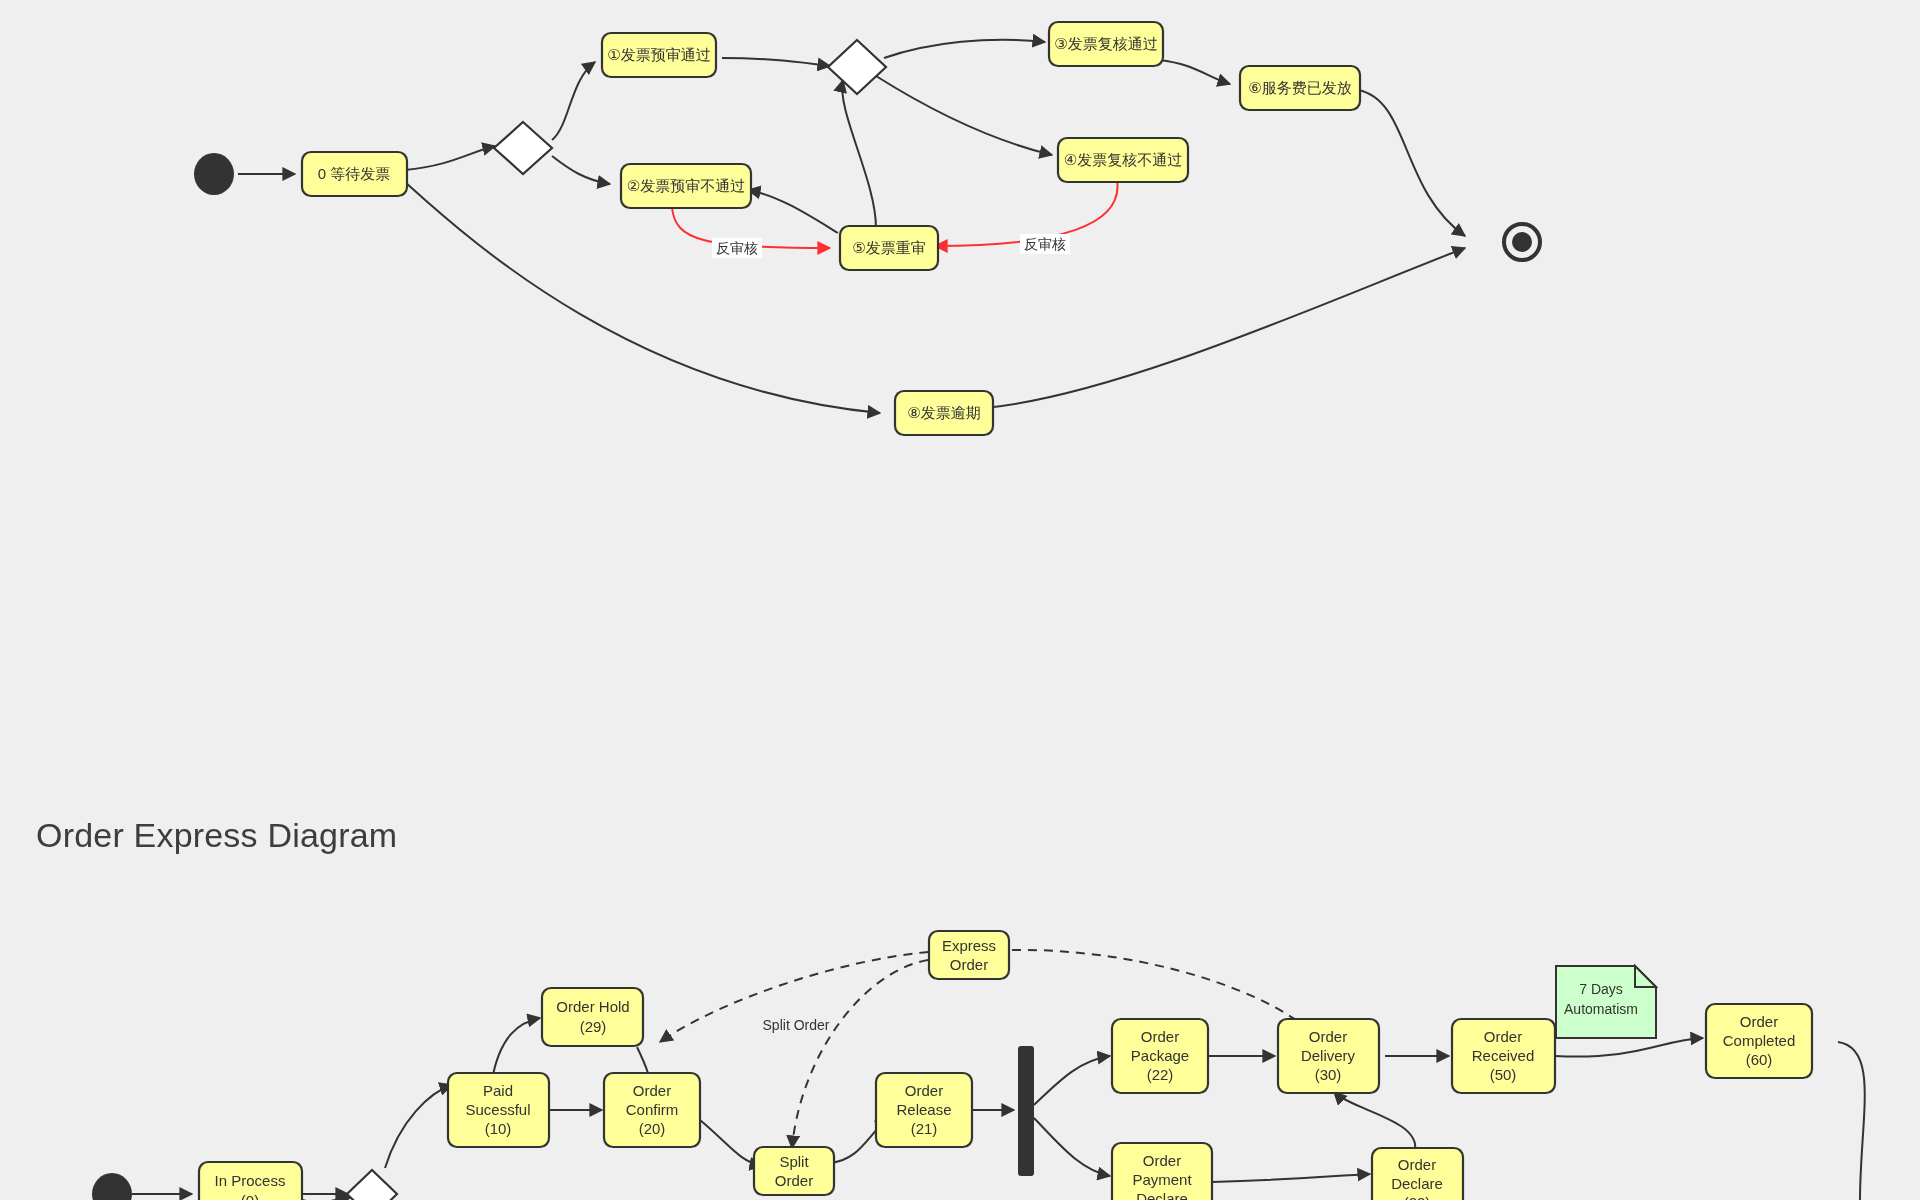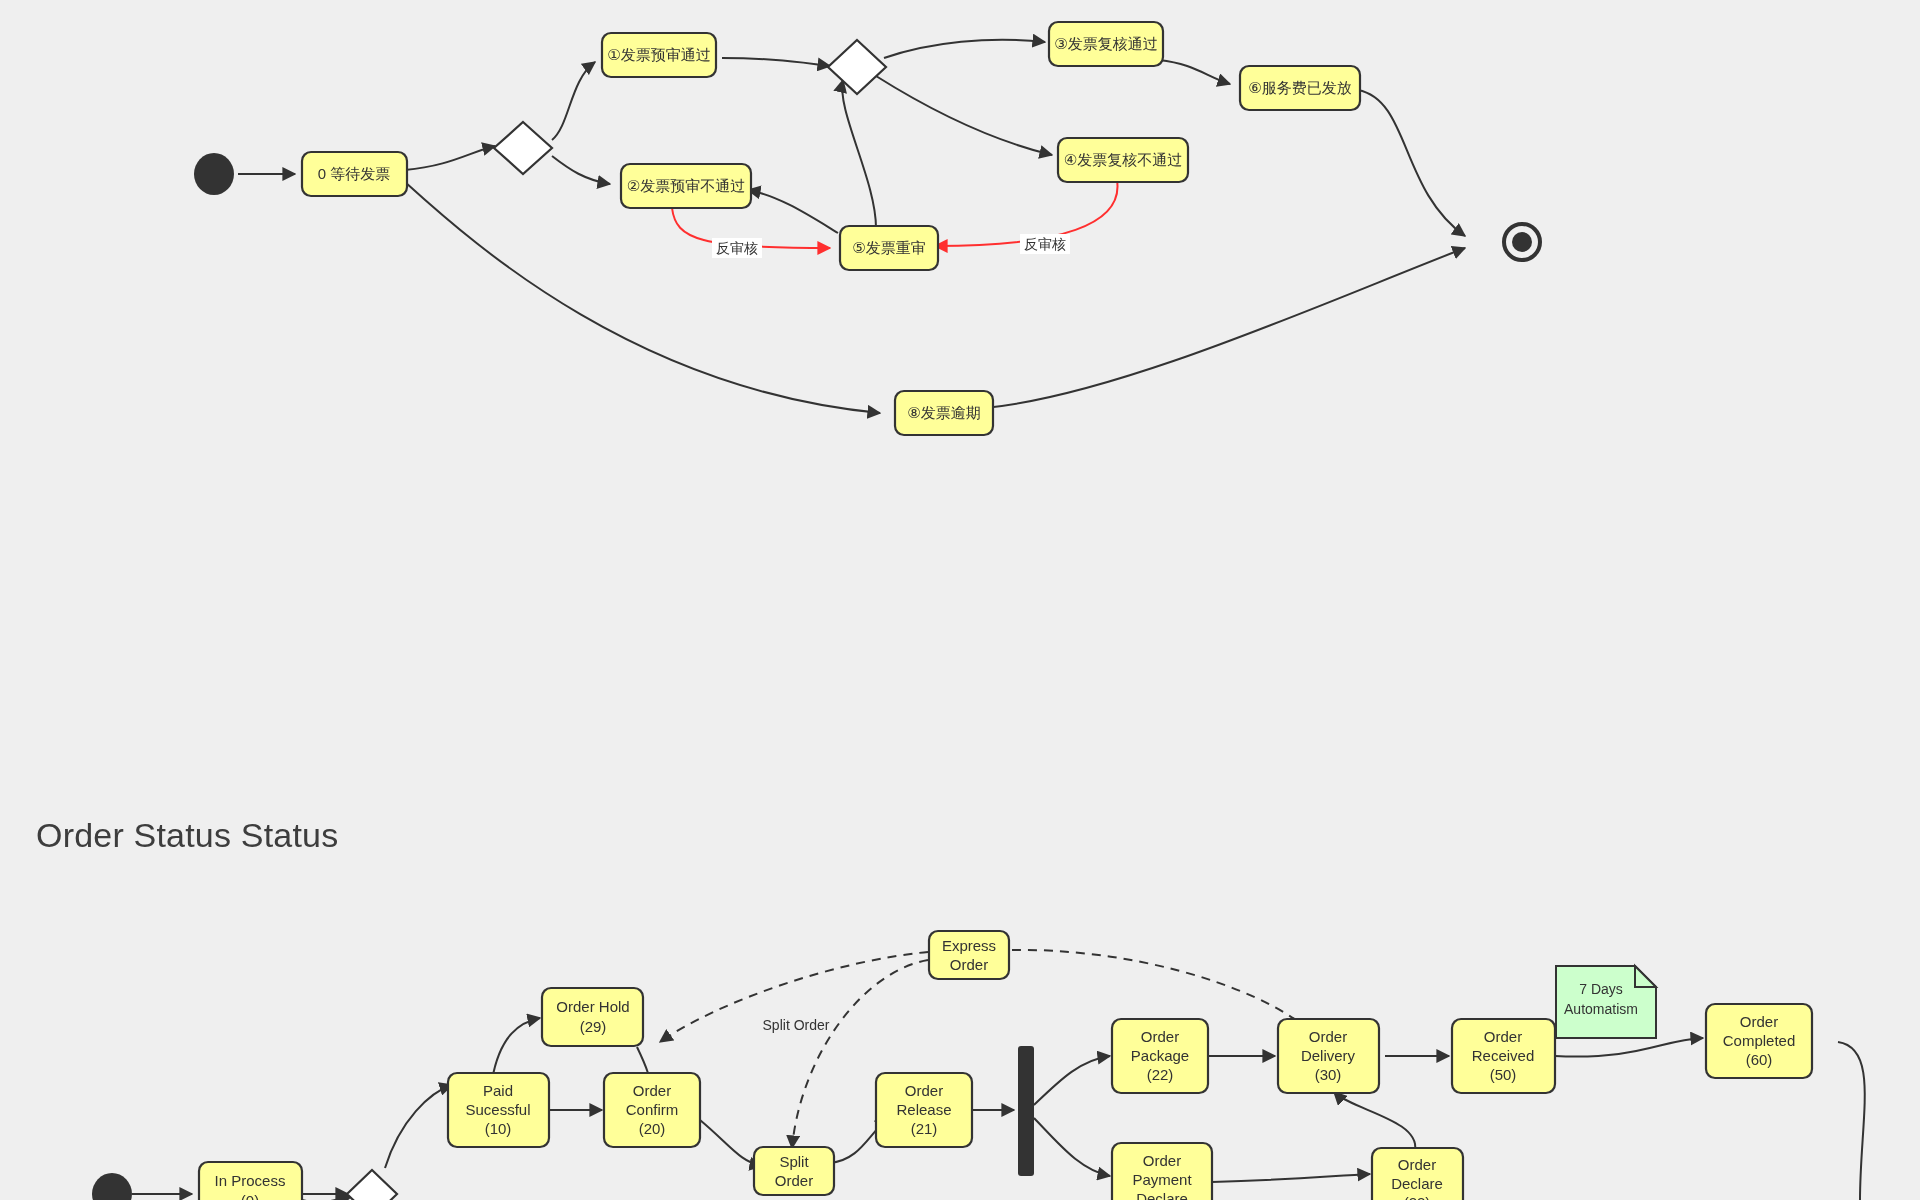--- a/index.html
+++ b/index.html
@@ -113,21 +113,21 @@
     <g>
       <rect class="node-rect" x="1240" y="66" width="120" height="44" rx="9"></rect>
       <text class="node-text cn" x="1300" y="89">⑥服务费已发放</text>
     </g>
     <g>
       <rect class="node-rect" x="895" y="391" width="98" height="44" rx="9"></rect>
       <text class="node-text cn" x="944" y="414">⑧发票逾期</text>
     </g>
   </svg>
 
-  <div class="section-title" style="left:36px; top:816px;">Order Status Status</div>
+  <div class="section-title" style="left:36px; top:816px;">Order Express Diagram</div>
 
   <svg class="diagram" viewBox="0 0 1920 1200">
 
     <path class="edge" d="M 132 1194 L 192 1194" marker-end="url(#arrow)"></path>
     <path class="edge" d="M 302 1194 L 348 1194" marker-end="url(#arrow)"></path>
     <path class="edge" d="M 302 1200 C 320 1206 335 1200 352 1196" marker-end="url(#arrow)"></path>
     <path class="edge" d="M 385 1168 C 400 1120 430 1092 452 1085" marker-end="url(#arrow)"></path>
     <path class="edge" d="M 492 1080 C 500 1035 520 1022 540 1018" marker-end="url(#arrow)"></path>
     <path class="edge" d="M 637 1047 C 648 1070 650 1078 650 1085" marker-end="url(#arrow)"></path>
     <path class="edge" d="M 549 1110 L 602 1110" marker-end="url(#arrow)"></path>

